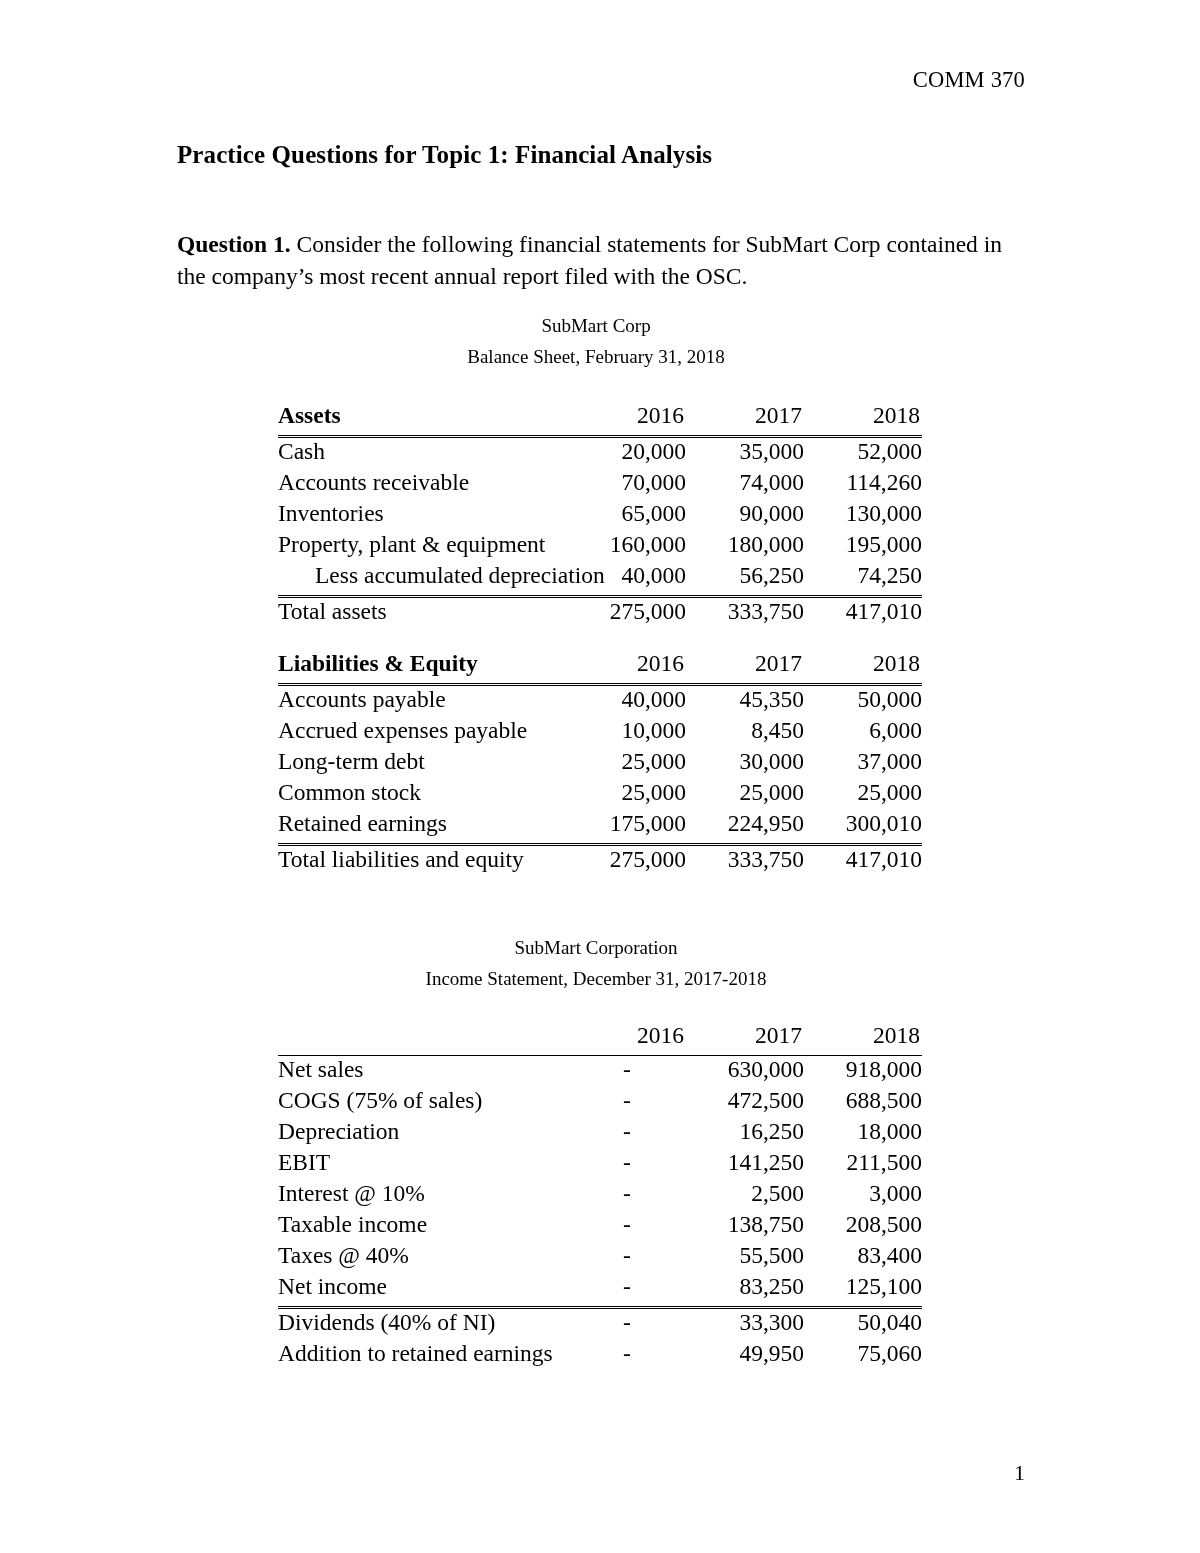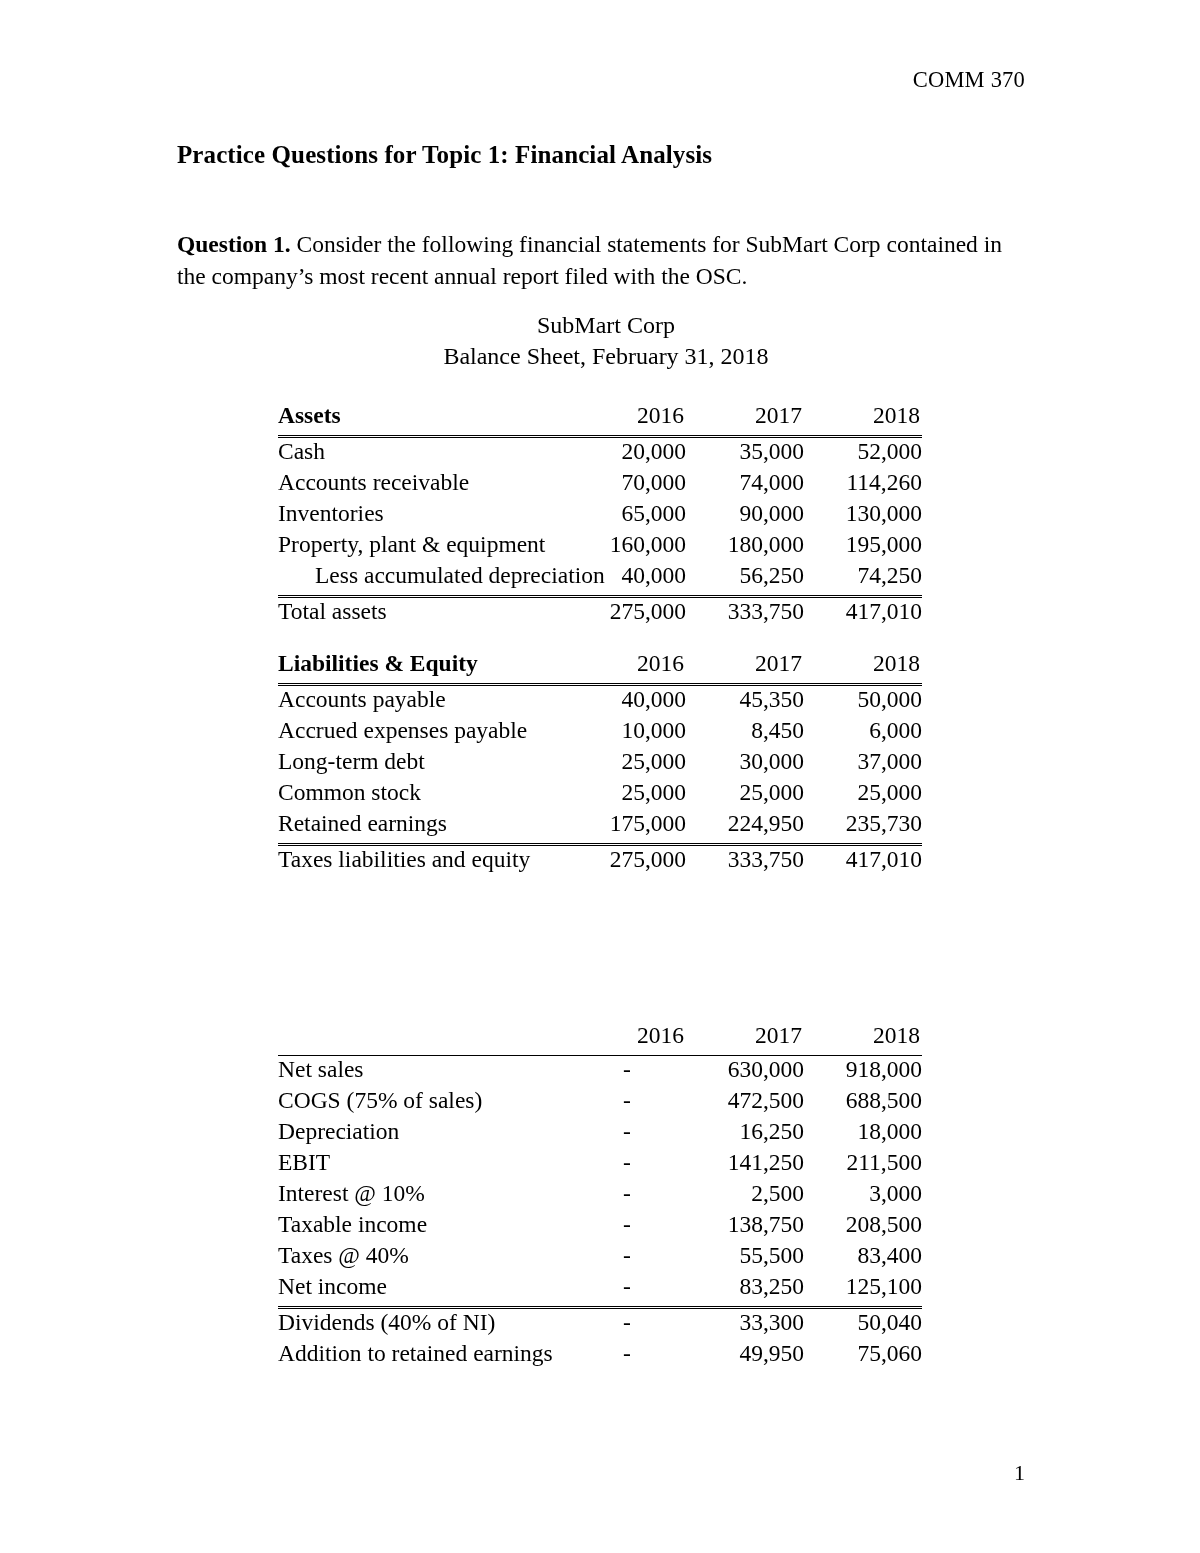--- a/index.html
+++ b/index.html
@@ -54,24 +54,24 @@
     width: 855px;
     font-size: 23.5px;
     line-height: 32px;
     text-align: left;
   }
   .intro b { font-weight: bold; }
 
   
   .stmt-heading {
     position: absolute;
-    left: 284px;
+    left: 274px;
     width: 644px;
     text-align: center;
-    font-size: 24px;
+    font-size: 19px;
     line-height: 31px;
   }
   #bs-heading { top: 310px; }
   #is-heading { top: 932px; }
 
   
   .fin-table {
     position: absolute;
     left: 278px;
     width: 644px;
@@ -235,32 +235,36 @@
       <tr>
         <td class="lbl">Common stock</td>
         <td class="num">25,000</td>
         <td class="num">25,000</td>
         <td class="num">25,000</td>
       </tr>
       <tr class="rule-double">
         <td class="lbl">Retained earnings</td>
         <td class="num">175,000</td>
         <td class="num">224,950</td>
-        <td class="num">235,730</td>
-      </tr>
-
-      <tr>
-        <td class="lbl">Taxes liabilities and equity</td>
+        <td class="num">300,010</td>
+      </tr>
+
+      <tr>
+        <td class="lbl">Total liabilities and equity</td>
         <td class="num">275,000</td>
         <td class="num">333,750</td>
         <td class="num">417,010</td>
       </tr>
     </tbody>
   </table>
 
+  <div class="stmt-heading" id="is-heading">
+    <div>SubMart Corporation</div>
+    <div>Income Statement, December 31, 2017-2018</div>
+  </div>
 
   <table class="fin-table" id="income-table">
     <colgroup>
       <col class="c-label">
         <col class="c-num">
         <col class="c-num">
         <col class="c-num">
     </colgroup>
     <tbody>
       <tr class="hdr rule-single">

